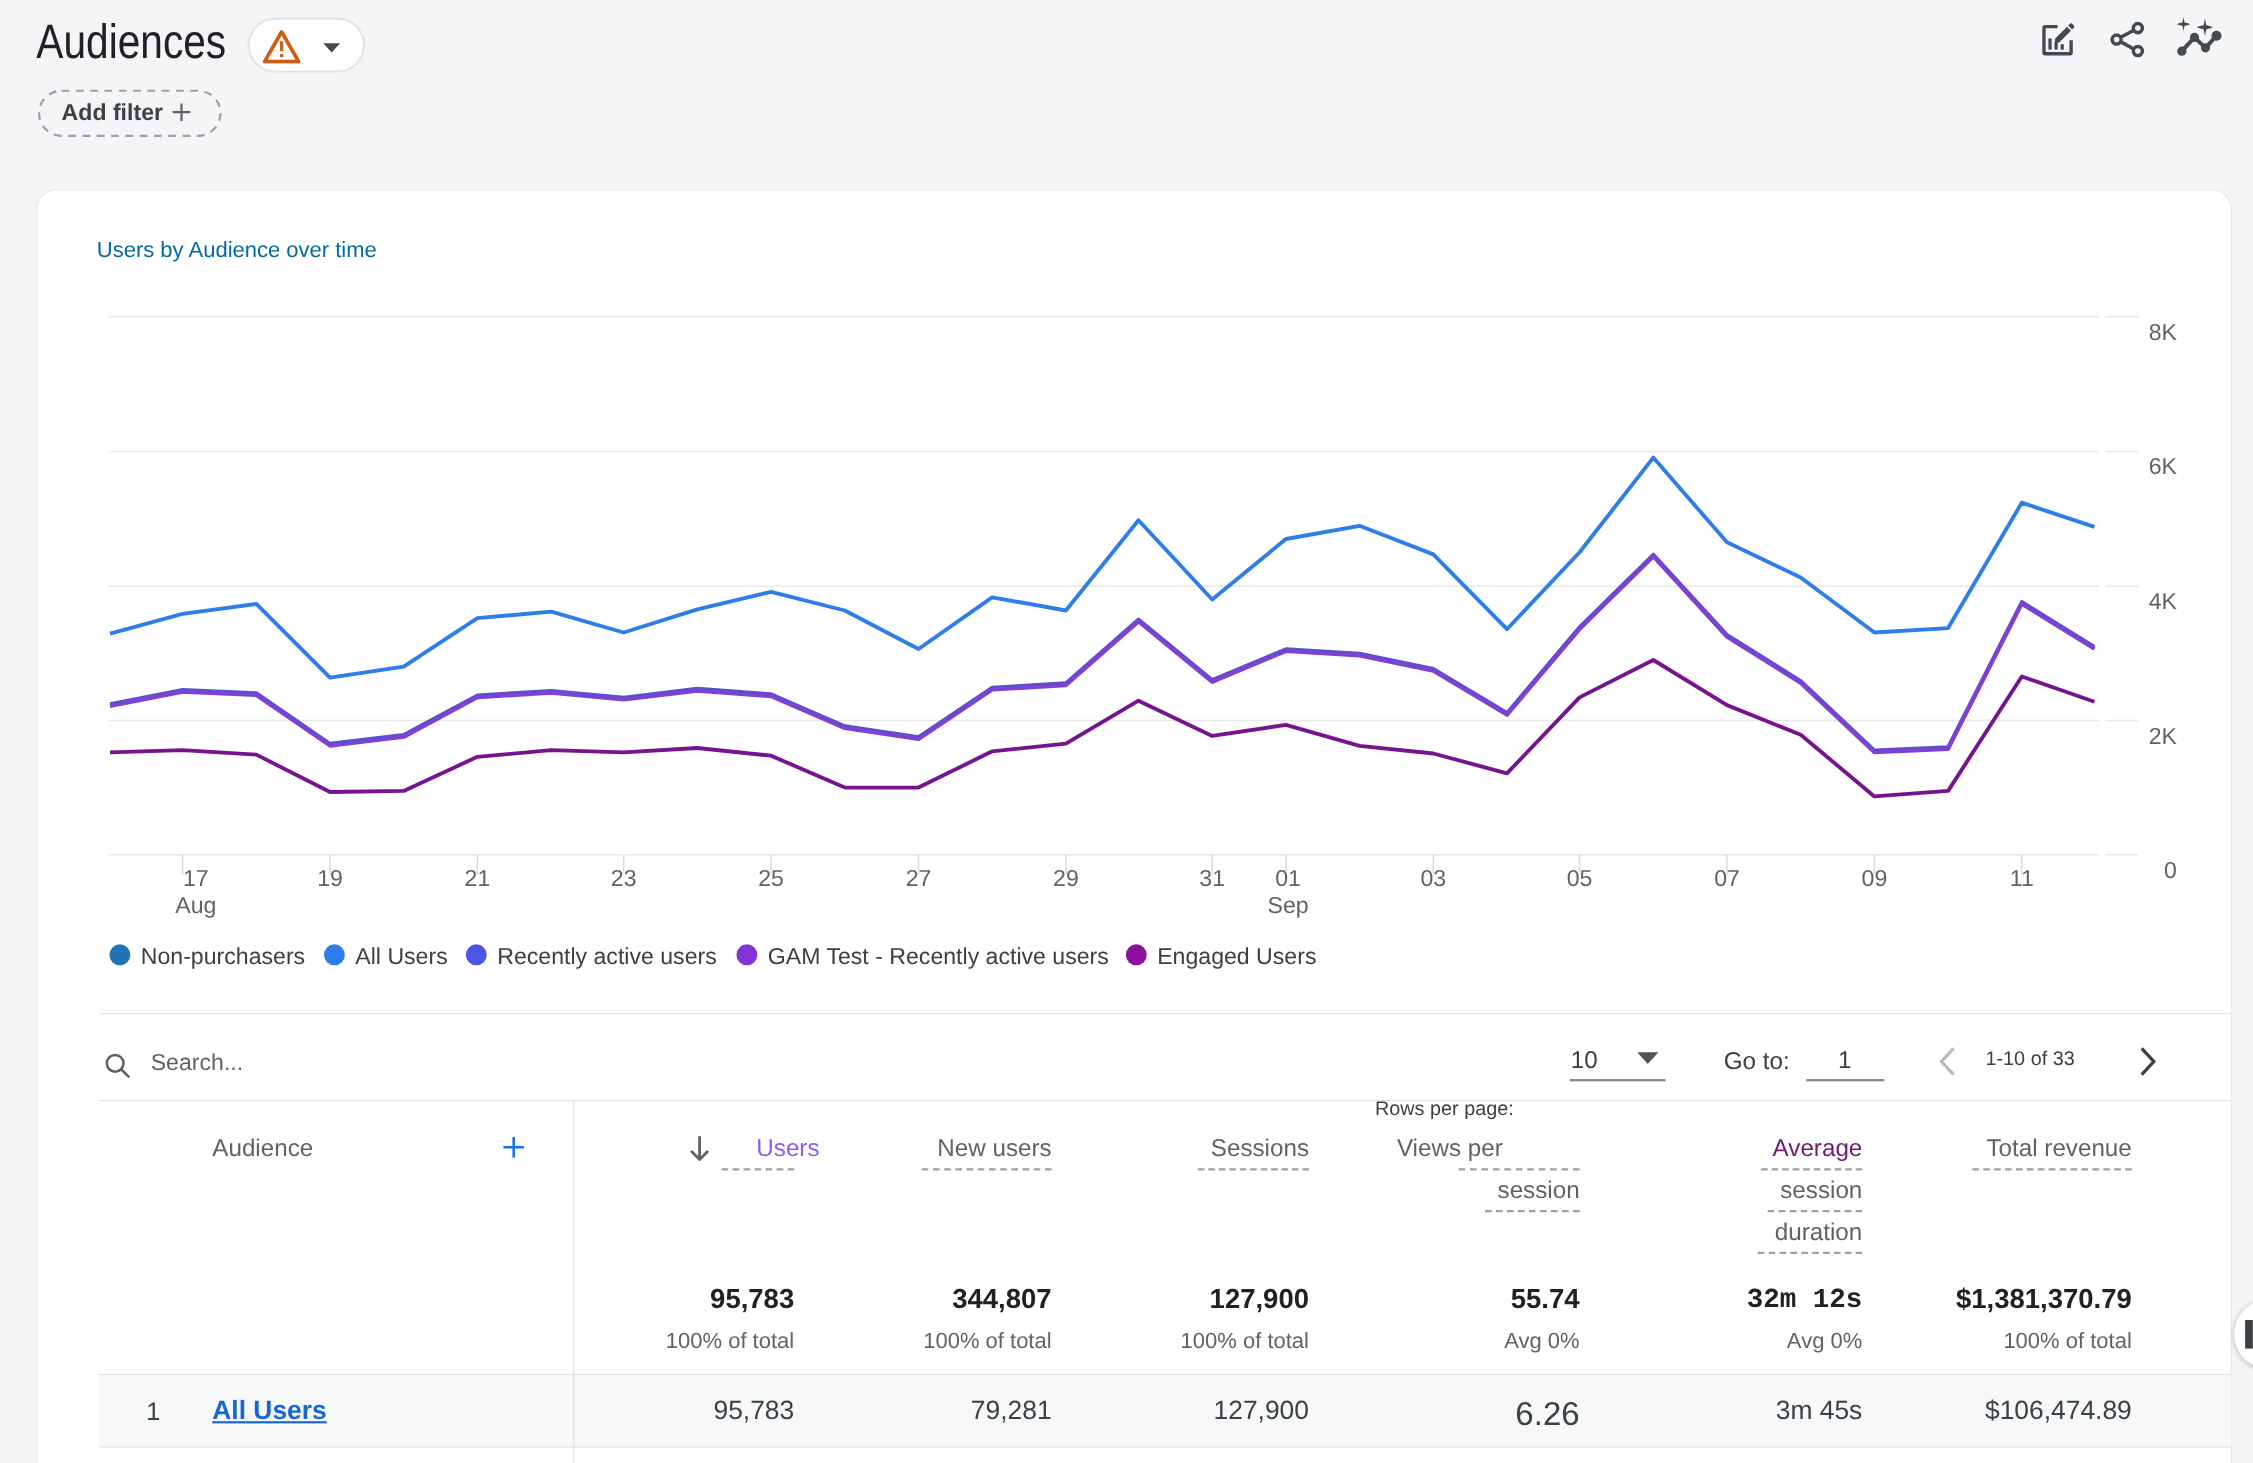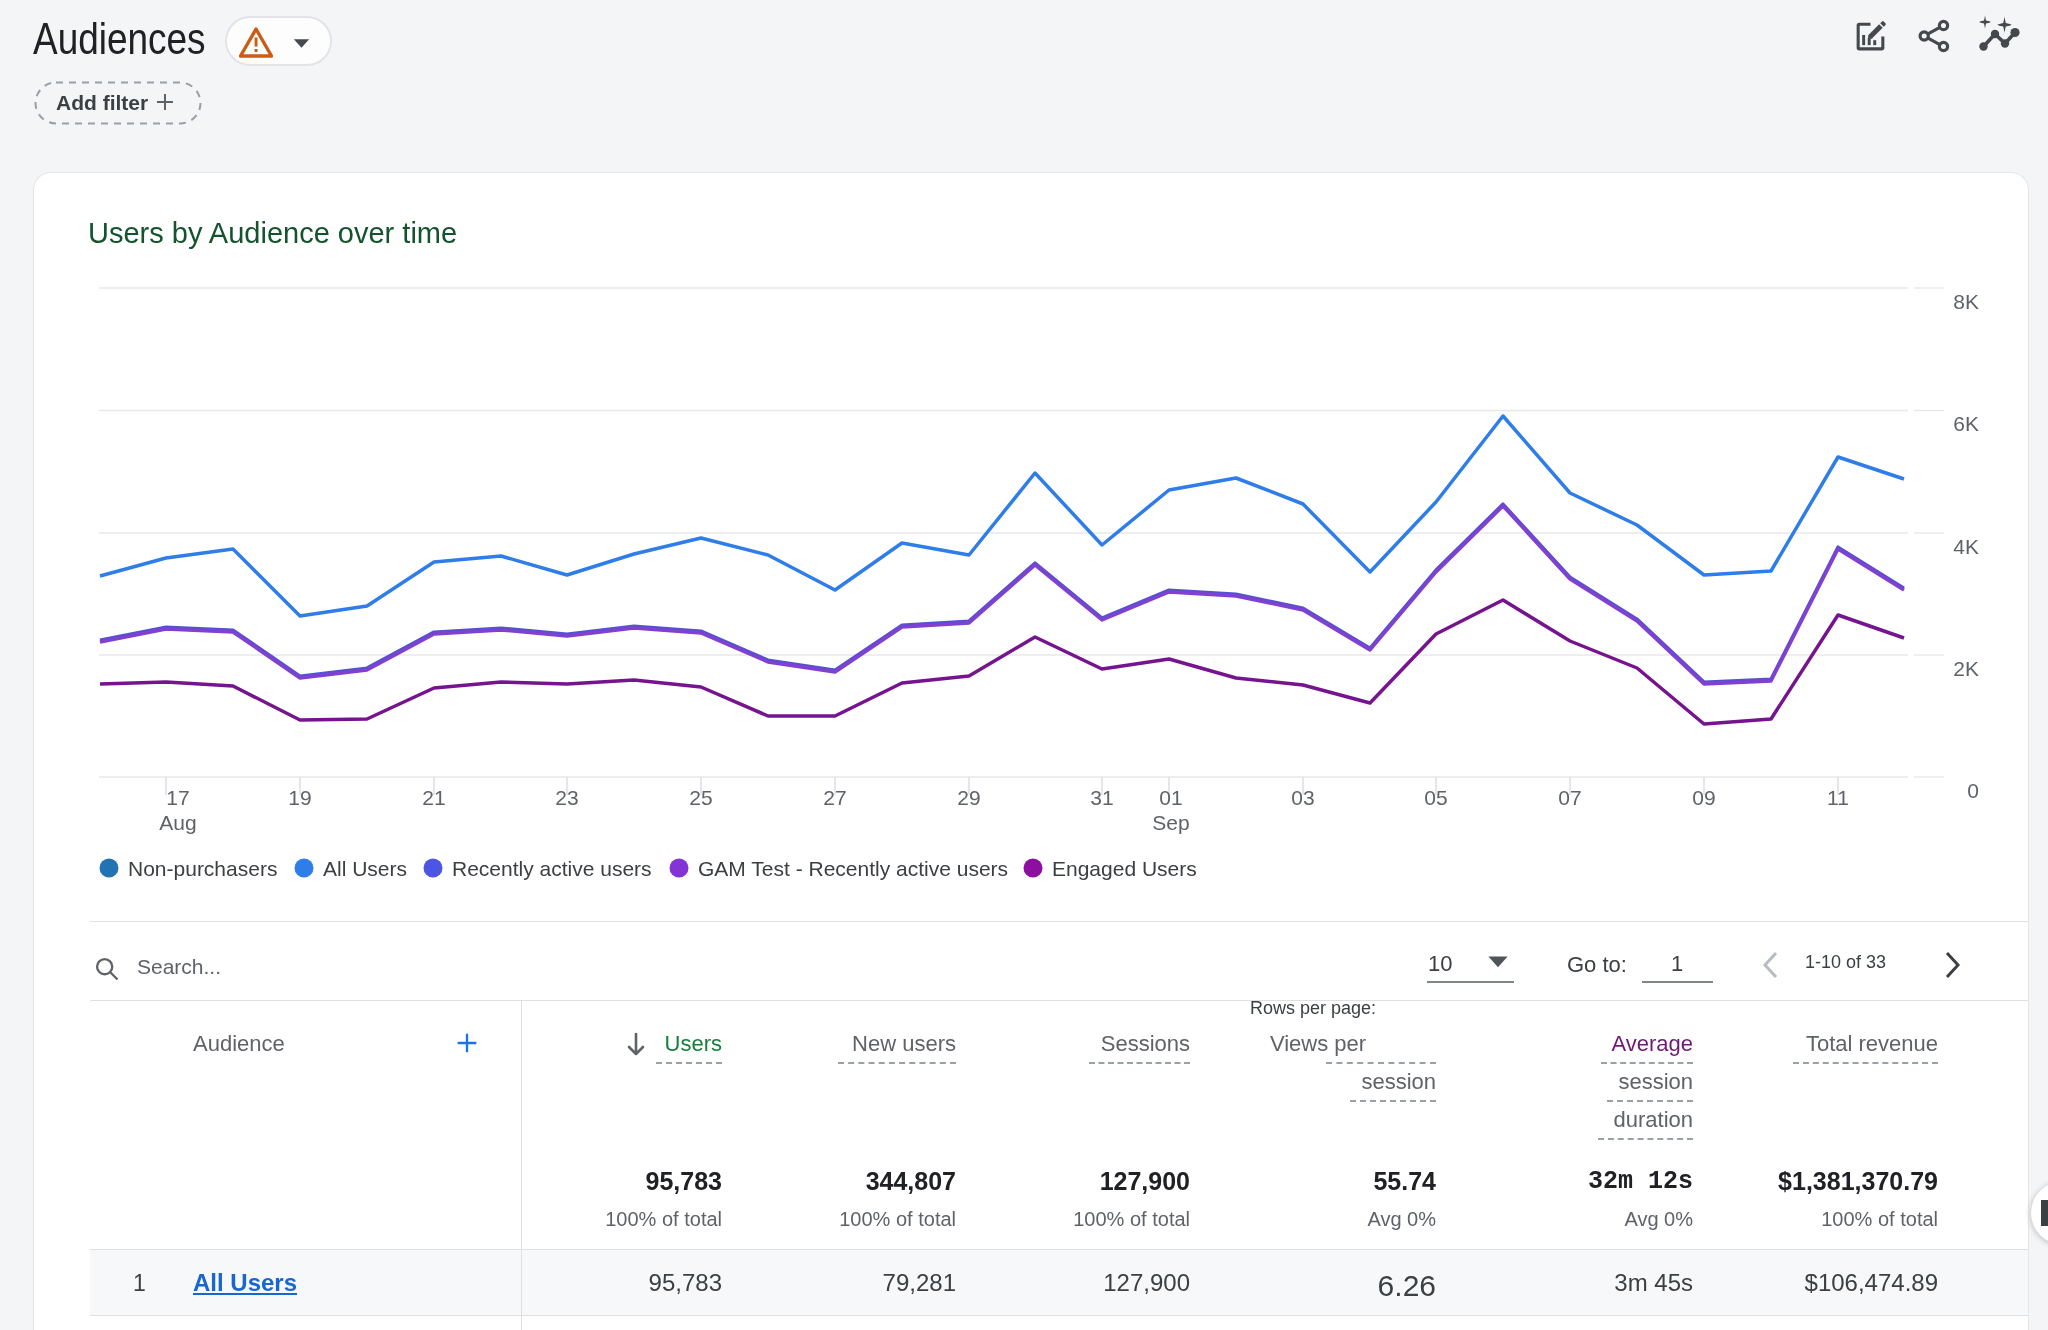--- a/index.html
+++ b/index.html
@@ -54,21 +54,21 @@
   <circle cx="9.5" cy="34.5" r="4.2"></circle>
   <circle cx="21" cy="22" r="4.2"></circle>
   <circle cx="31" cy="31.5" r="4.2"></circle>
   <circle cx="41" cy="20.5" r="4.6"></circle>
   <path d="M10 11.5 Q11 16 11 17 Q11 16 12 11.5 Q16 10.7 17 10 Q16 9.3 12 8.5 Q11 4 11 3 Q11 4 10 8.5 Q6 9.3 5 10 Q6 10.7 10 11.5 Z"></path>
   <path d="M29.2 14.6 Q30.5 20 30.5 21.3 Q30.5 20 31.8 14.6 Q36.5 13.7 37.8 12.8 Q36.5 11.9 31.8 11 Q30.5 5.6 30.5 4.3 Q30.5 5.6 29.2 11 Q24.5 11.9 23.2 12.8 Q24.5 13.7 29.2 14.6 Z"></path>
 </svg>
 
 <div class="abs" style="left:33px; top:172px; width:1996px; height:1158px; background:#fff; border:1px solid #e4e6e8; border-radius:18px 18px 0 0; border-bottom:none;"></div>
 
-<div class="abs" style="left:88px; top:217px; font-size:29px; color:#14532d;">Users by Audience over time</div>
+<div class="abs" style="left:88px; top:217px; font-size:20px; color:#0369a1;">Users by Audience over time</div>
 
 <svg class="abs" style="left:0; top:0;" width="2048" height="1330" viewBox="0 0 2048 1330">
 
   <g stroke="#e8e8e8" stroke-width="1.4">
     <line x1="99" y1="288" x2="1908" y2="288"></line>
     <line x1="99" y1="410.5" x2="1908" y2="410.5"></line>
     <line x1="99" y1="533" x2="1908" y2="533"></line>
     <line x1="99" y1="655" x2="1908" y2="655"></line>
     <line x1="99" y1="777" x2="1908" y2="777"></line>
     <line x1="1914" y1="288" x2="1944" y2="288"></line>
@@ -166,21 +166,21 @@
 <div class="abs" style="left:1805px; top:952px; font-size:18px; color:#3c4043;">1-10 of 33</div>
 <svg class="abs" style="left:1941px; top:950px;" width="22" height="30" viewBox="0 0 22 30">
     <path d="M6 3 L17 15 L6 27" fill="none" stroke="#3c4043" stroke-width="3"></path>
   </svg>
 
 <div class="abs" style="left:193px; top:1031px; font-size:22px; color:#5f6368;">Audience</div>
 <svg class="abs" style="left:453px; top:1029px;" width="28" height="28" viewBox="0 0 24 24">
     <path d="M11 4 L13 4 L13 11 L20 11 L20 13 L13 13 L13 20 L11 20 L11 13 L4 13 L4 11 L11 11 Z" fill="#1a73e8"></path>
   </svg>
 
-<div class="abs r" style="left:500px; top:1031px; width:222px; font-size:22px; color:#15803d;">Users</div>
+<div class="abs r" style="left:523px; top:1031px; width:222px; font-size:22px; color:#8b5cf6;">Users</div>
 <svg class="abs" style="left:626px; top:1031px;" width="20" height="28" viewBox="0 0 20 28" fill="none" stroke="#5f6368" stroke-width="2.6" stroke-linecap="round" stroke-linejoin="round">
     <path d="M10 3 L10 23 M3 16 L10 23 L17 16"></path>
   </svg>
 <div class="abs" style="left:656px; top:1062px; width:66px; border-bottom:2px dashed #9aa0a6;"></div>
 <div class="abs r" style="left:700px; top:1031px; width:256px; font-size:22px; color:#5f6368;">New users</div>
 <div class="abs" style="left:838px; top:1062px; width:118px; border-bottom:2px dashed #9aa0a6;"></div>
 <div class="abs r" style="left:900px; top:1031px; width:290px; font-size:22px; color:#5f6368;">Sessions</div>
 <div class="abs" style="left:1089px; top:1062px; width:101px; border-bottom:2px dashed #9aa0a6;"></div>
 <div class="abs r" style="left:1200px; top:1031px; width:236px; font-size:22px; color:#5f6368;text-align:center;">Views per</div>
 <div class="abs" style="left:1326px; top:1062px; width:110px; border-bottom:2px dashed #9aa0a6;"></div>

